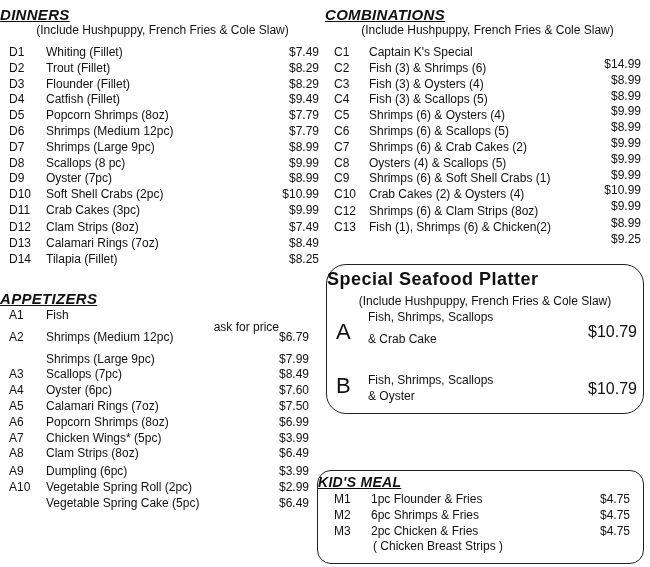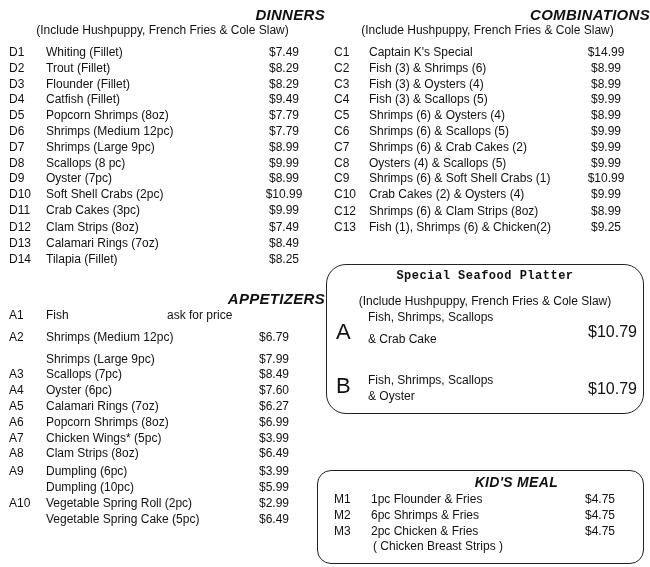--- a/index.html
+++ b/index.html
@@ -4,69 +4,70 @@
   <style>
     * { margin: 0; padding: 0; box-sizing: border-box; }
     html, body { width: 650px; height: 567px; background: #ffffff; overflow: hidden; }
     body { position: relative; font-family: "Liberation Sans", sans-serif; color: #111; }
 
     .sec-title {
       position: absolute;
       font-family: "Liberation Sans", sans-serif;
       font-weight: bold; font-style: italic;
       font-size: 15px; letter-spacing: 0.3px;
-      text-align: right;
+      text-align: left;
+      text-decoration: underline;
     }
     .sub {
       position: absolute;
       font-size: 12px; text-align: center; white-space: nowrap;
     }
     .rows { position: absolute; }
     .row {
       position: relative; height: 15.8px;
       font-size: 12px; white-space: nowrap; line-height: 15.8px;
     }
     .row .code { position: absolute; left: 0; }
     .row .name { position: absolute; }
-    .row .price { position: absolute; text-align: center; }
+    .row .price { position: absolute; text-align: right; }
 
     
     #dinners-title { left: 0; width: 325px; top: 6px; }
     #dinners-sub { left: 0; width: 325px; top: 23px; }
     #dinners-rows { left: 9px; top: 45px; width: 310px; }
     #dinners-rows .name { left: 37px; }
     #dinners-rows .price { right: 0; width: 70px; }
     #dinners-rows .row.gap { margin-top: 1.5px; }
 
     
     #app-title { left: 0; width: 325px; top: 290px; }
     #app-rows { left: 9px; top: 308px; width: 300px; }
     #app-rows .name { left: 37px; }
     #app-rows .price { right: 0; width: 70px; }
-    #app-rows .price.ask { right: 22px; width: 120px; text-align: left; }
+    #app-rows .price.ask { right: 30px; width: 120px; text-align: right; margin-top: 12px; }
     #app-rows .row.gap6 { margin-top: 6px; }
     #app-rows .row.gap2 { margin-top: 2px; }
 
     
     #combo-title { left: 325px; width: 325px; top: 6px; }
     #combo-sub { left: 325px; width: 325px; top: 23px; }
     #combo-rows { left: 334px; top: 45px; width: 307px; }
     #combo-rows .name { left: 35px; }
-    #combo-rows .price { right: 0; width: 70px; }
+    #combo-rows .price { right: 0; width: 70px; margin-top: 12px; }
     #combo-rows .row.gap { margin-top: 1.5px; }
 
     
     #platter-box {
       position: absolute; left: 326px; top: 264px; width: 318px; height: 150px;
       border: 1.5px solid #222; border-radius: 20px;
     }
     #platter-title {
       position: absolute; left: 0; width: 100%; top: 4px;
-      text-align: center; font-family: Liberation Mono, monospace;
-      font-weight: bold; font-size: 12px; letter-spacing: 0.5px;
+      font-family: Liberation Sans, sans-serif;
+      font-weight: bold; font-size: 18px; letter-spacing: 0.5px;
     }
     #platter-sub { left: 0; width: 100%; top: 29px; }
     .pl-letter { position: absolute; left: 9px; font-size: 22px; }
     .pl-line { position: absolute; left: 41px; font-size: 12px; white-space: nowrap; }
     .pl-price { position: absolute; right: 6px; font-size: 16px; }
 
     
     #kid-box {
       position: absolute; left: 317px; top: 470px; width: 327px; height: 94px;
       border: 1.5px solid #222; border-radius: 14px;
@@ -179,46 +180,41 @@
       <span class="price">$8.49</span>
     </div>
   <div class="row">
       <span class="code">A4</span>
       <span class="name">Oyster (6pc)</span>
       <span class="price">$7.60</span>
     </div>
   <div class="row">
       <span class="code">A5</span>
       <span class="name">Calamari Rings (7oz)</span>
-      <span class="price">$6.27</span>
+      <span class="price">$7.50</span>
     </div>
   <div class="row">
       <span class="code">A6</span>
       <span class="name">Popcorn Shrimps (8oz)</span>
       <span class="price">$6.99</span>
     </div>
   <div class="row">
       <span class="code">A7</span>
       <span class="name">Chicken Wings* (5pc)</span>
       <span class="price">$3.99</span>
     </div>
   <div class="row">
       <span class="code">A8</span>
       <span class="name">Clam Strips (8oz)</span>
       <span class="price">$6.49</span>
     </div>
   <div class="row gap2">
       <span class="code">A9</span>
       <span class="name">Dumpling (6pc)</span>
       <span class="price">$3.99</span>
-    </div>
-  <div class="row">
-      <span class="code"></span>
-      <span class="name">Dumpling (10pc)</span>
-      <span class="price">$5.99</span>
     </div>
   <div class="row">
       <span class="code">A10</span>
       <span class="name">Vegetable Spring Roll (2pc)</span>
       <span class="price">$2.99</span>
     </div>
   <div class="row">
       <span class="code"></span>
       <span class="name">Vegetable Spring Cake (5pc)</span>
       <span class="price">$6.49</span>

